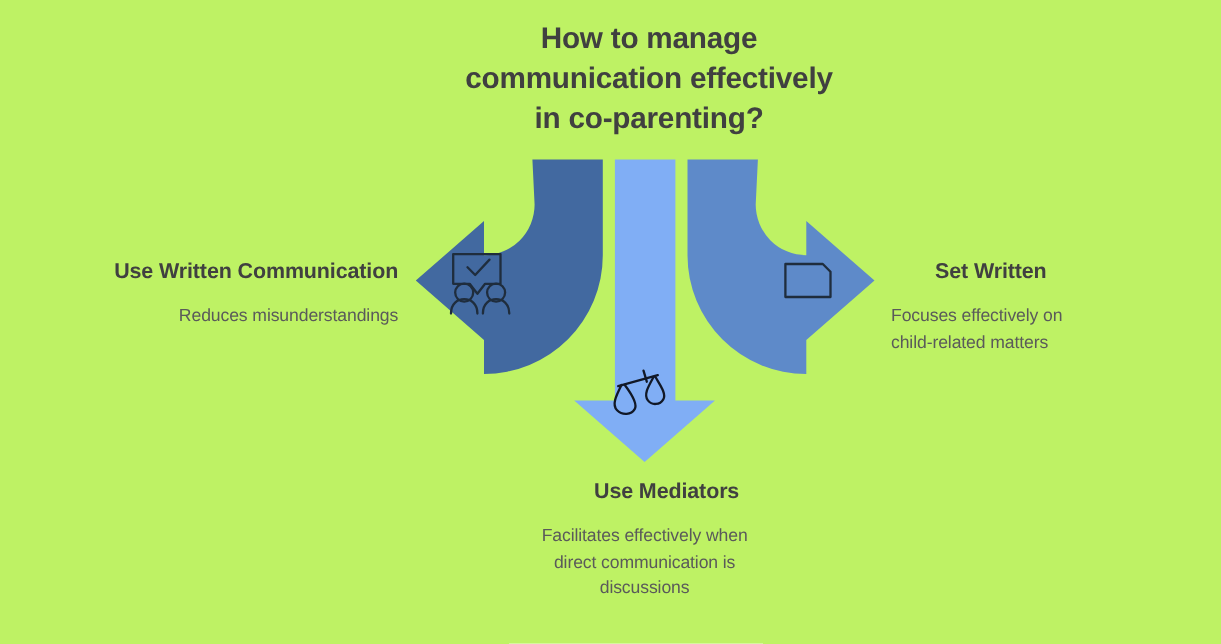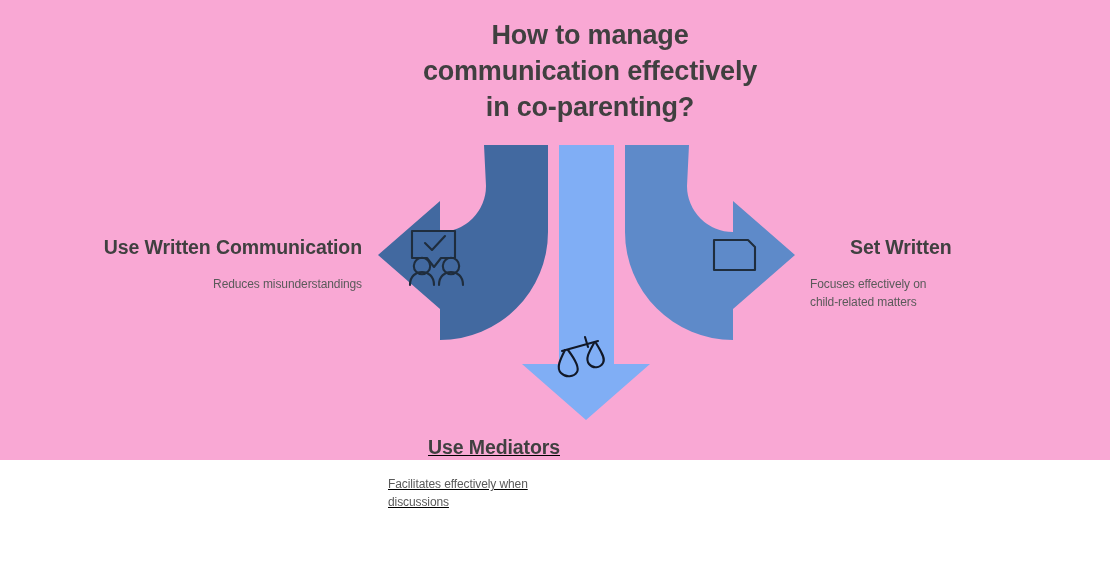--- a/index.html
+++ b/index.html
@@ -9,22 +9,22 @@
   }
   body {
     width: 1110px;
     height: 585px;
     font-family: "Liberation Sans", sans-serif;
     overflow: hidden;
   }
   #canvas {
     position: relative;
     width: 1110px;
-    height: 460px;
-    background: #f9a8d4;
+    height: 585px;
+    background: #bef264;
   }
   #diagram-svg {
     position: absolute;
     left: 0;
     top: 0;
     width: 1110px;
     height: 585px;
   }
   .title-block {
     position: absolute;
@@ -43,21 +43,21 @@
   }
   .branch-heading {
     font-size: 19.5px;
     font-weight: bold;
     color: #404040;
     line-height: 1.2;
     letter-spacing: -0.1px;
     padding-left: 40px;
   }
   .branch-desc {
-    font-size: 12px;
+    font-size: 16px;
     font-weight: normal;
     color: #5a5a5a;
     line-height: 1.45;
     letter-spacing: -0.1px;
   }
   
   #branch-left {
     left: 0px;
     top: 236px;
     width: 362px;
@@ -74,22 +74,21 @@
     text-align: left;
   }
   #branch-right .branch-desc {
     margin-top: 17px;
   }
   
   #branch-bottom {
     left: 388px;
     top: 436px;
     width: 396px;
-    text-align: left;
-    text-decoration: underline;
+    text-align: center;
   }
   #branch-bottom .branch-desc {
     margin-top: 17px;
   }
 </style>
 </head>
 <body>
 
 <div id="canvas">
 
@@ -170,17 +169,18 @@
     <div class="branch-desc">
       <div>Focuses effectively on</div>
       <div>child-related matters</div>
     </div>
   </div>
 
   <div class="branch" id="branch-bottom">
     <div class="branch-heading">Use Mediators</div>
     <div class="branch-desc">
       <div>Facilitates effectively when</div>
+      <div>direct communication is</div>
       <div>discussions</div>
     </div>
   </div>
 
 </div>
 
 </body></html>

